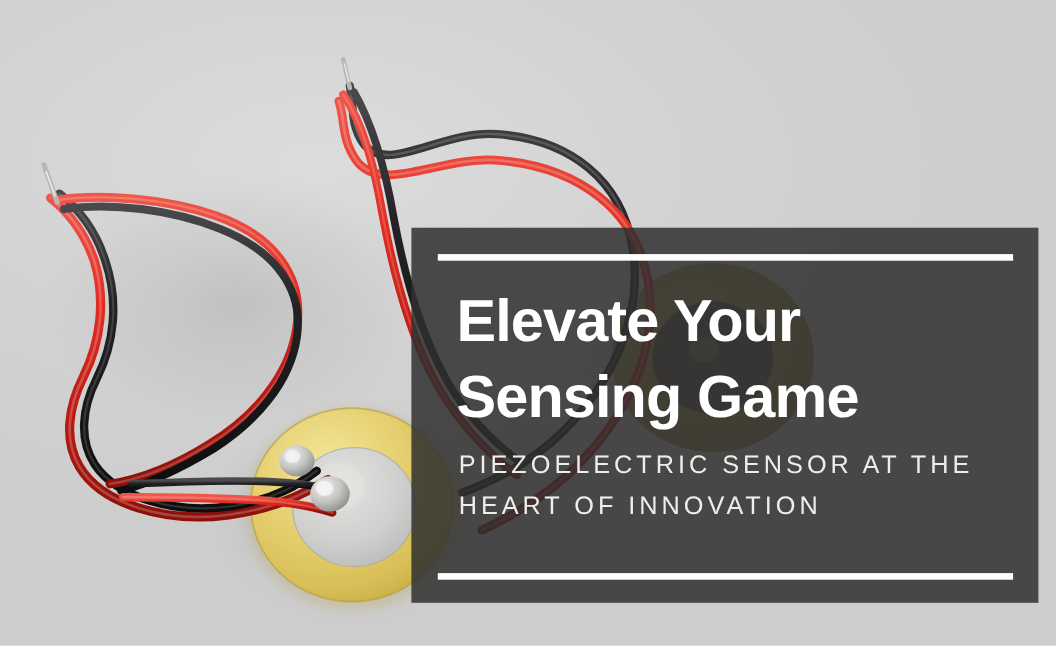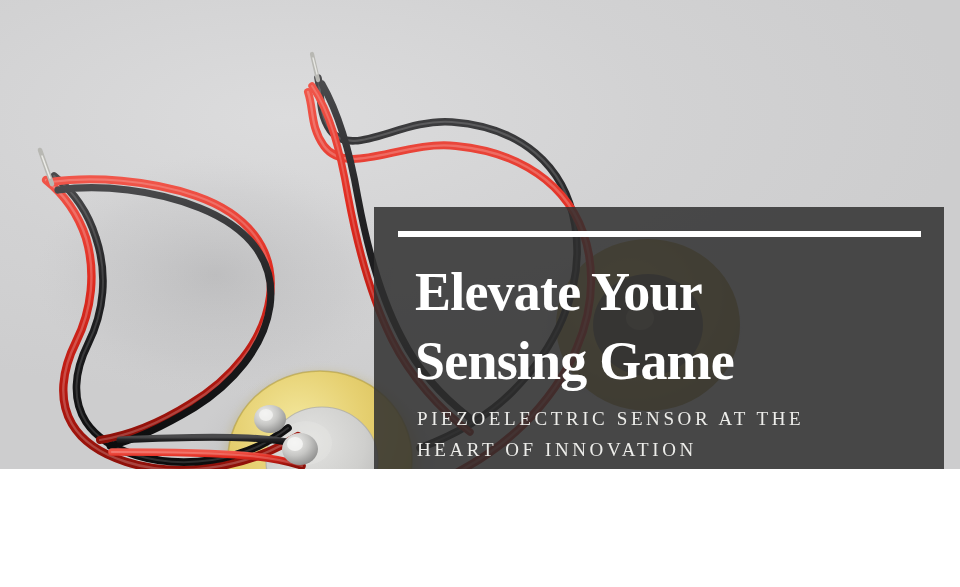--- a/index.html
+++ b/index.html
@@ -3,23 +3,23 @@
 <meta charset="utf-8">
 <style>
   html, body {
     margin: 0;
     padding: 0;
     background: #ffffff;
   }
   #stage {
     position: relative;
     width: 960px;
-    height: 469px;
+    height: 587px;
     overflow: hidden;
-    font-family: Liberation Serif, serif;
+    font-family: Liberation Sans, sans-serif;
     background: #d4d4d5;
   }
 
   
   .photo {
     position: absolute;
     inset: 0;
     background:
       radial-gradient(ellipse 70% 60% at 30% 25%, #dcdcdd 0%, #d2d2d3 55%, #cdcdce 100%);
   }
@@ -55,21 +55,21 @@
     line-height: 1.28;
     letter-spacing: -0.8px;
     white-space: pre-line;
   }
   .subtitle {
     position: absolute;
     left: 417px;
     top: 404px;
     width: 500px;
     color: #ededea;
-    font-size: 19px;
+    font-size: 23px;
     font-weight: 400;
     line-height: 1.62;
     letter-spacing: 3.6px;
     white-space: pre-line;
   }
 </style>
 </head>
 <body>
 
 <div id="stage">

